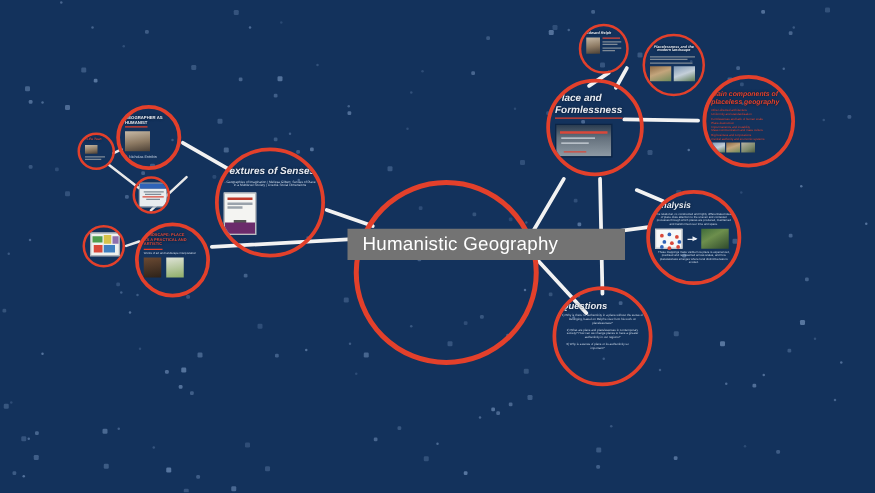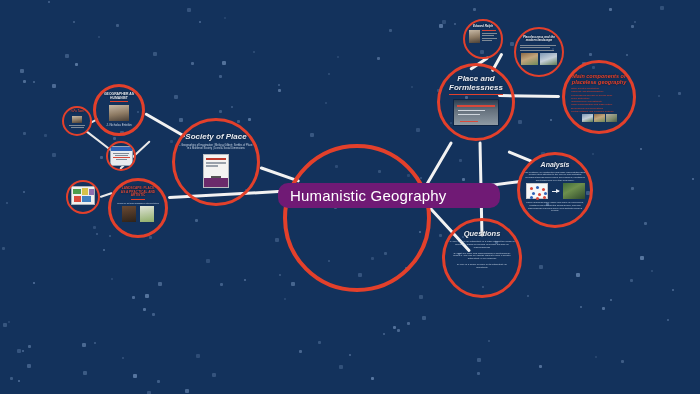--- a/index.html
+++ b/index.html
@@ -41,21 +41,21 @@
     border: 3px solid #e3402b;
     overflow: hidden;
   }
   .node.thin { border-width: 2px; }
 
   .node-inner {
     position: absolute;
     inset: 0;
     display: flex;
     flex-direction: column;
-    align-items: center;
+    align-items: flex-start;
     justify-content: flex-start;
     text-align: center;
     padding: 6px 4px;
   }
 
   .ntitle {
     color: #e8ecf3;
     font-style: italic;
     font-weight: bold;
     line-height: 1.1;
@@ -74,24 +74,23 @@
     position: absolute;
     left: 283px; top: 144px;
     width: 148px; height: 148px;
     border-radius: 50%;
     border: 4px solid #e3402b;
   }
   #title-bar {
     position: absolute;
     left: 278px; top: 183px;
     width: 222px; height: 25px;
-    background: #701a75;
+    background: #737373;
     display: flex; align-items: center;
     padding-left: 12px;
-    border-radius: 10px;
   }
   #title-bar span {
     color: #ffffff;
     font-size: 15px;
     letter-spacing: .2px;
     white-space: nowrap;
   }
   #subtitle-bar {
     position: absolute;
     left: 285px; top: 209px;
@@ -352,21 +351,21 @@
         <div class="bookline" style="top:5px;"></div>
         <div class="bookline2" style="top:10px;"></div>
         <div class="bookline2" style="top:14px; right:40%;"></div>
         <div class="bookline" style="top:21px; left:14%; right:45%; height:1px;"></div>
       </div>
     </div>
   </div>
 
   <div class="node" style="left:172px; top:118px; width:88px; height:88px;">
     <div class="node-inner" style="padding-top:12px;">
-      <div class="ntitle" style="font-size:8px;">Society of Place</div>
+      <div class="ntitle" style="font-size:8px;">Textures of Senses</div>
       <div class="nbody" style="font-size:2.6px; margin-top:3px; max-width:74px;">- Geographies of Imagination | Melissa Gilbert: Senses of Place in a Multilevel Society | Lived &amp; Social Dimensions</div>
       <div class="thumb paper" style="position:relative; width:26px; height:34px; margin-top:3px;">
         <div class="ph" style="top:3px; background:#c0392b;"></div>
         <div class="ph" style="top:7px;"></div>
         <div class="ph" style="top:10px; right:40%;"></div>
         <div class="ph" style="top:21px; left:30%; right:30%; height:3px; background:#555;"></div>
         <div class="pband"></div>
       </div>
     </div>
   </div>
@@ -387,21 +386,21 @@
             <i style="left: 9px; top: 13px; background: rgb(217, 72, 58); position: absolute;"></i>
             <i style="left: 16px; top: 12px; background: rgb(217, 72, 58); position: absolute;"></i>
           </div>
         <div class="arrow-r" style="position:relative; width:7px;"></div>
         <div class="thumb photo-c" style="position:relative; width:22px; height:16px;"></div>
       </div>
       <div class="nbody" style="font-size:2.3px; margin-top:2px; max-width:62px;">These mappings make visible how place is experienced, practised and represented across scales, and how placelessness emerges where local distinctiveness is eroded.</div>
     </div>
   </div>
 
-  <div class="node" style="left:442px; top:218px; width:80px; height:80px;">
+  <div class="node" style="left:442px; top:229px; width:80px; height:80px;">
     <div class="node-inner" style="padding-top:9px;">
       <div class="ntitle" style="font-size:7.5px;">Questions</div>
       <div class="nbody" style="font-size:2.4px; margin-top:3px; max-width:66px;">1) Why is there no authenticity in a place without the sense of belonging, based on Relph's view from his work on placelessness?</div>
       <div class="nbody" style="font-size:2.4px; margin-top:3px; max-width:66px;">2) What are place and placelessness in contemporary society? How can we change places to have a greater authenticity in our regions?</div>
       <div class="nbody" style="font-size:2.4px; margin-top:3px; max-width:58px;">3) Why is a sense of place or its authenticity so important?</div>
     </div>
   </div>
 
   <div class="node" style="left:562px; top:60px; width:74px; height:74px;">
     <div class="node-inner" style="padding-top:10px;">

